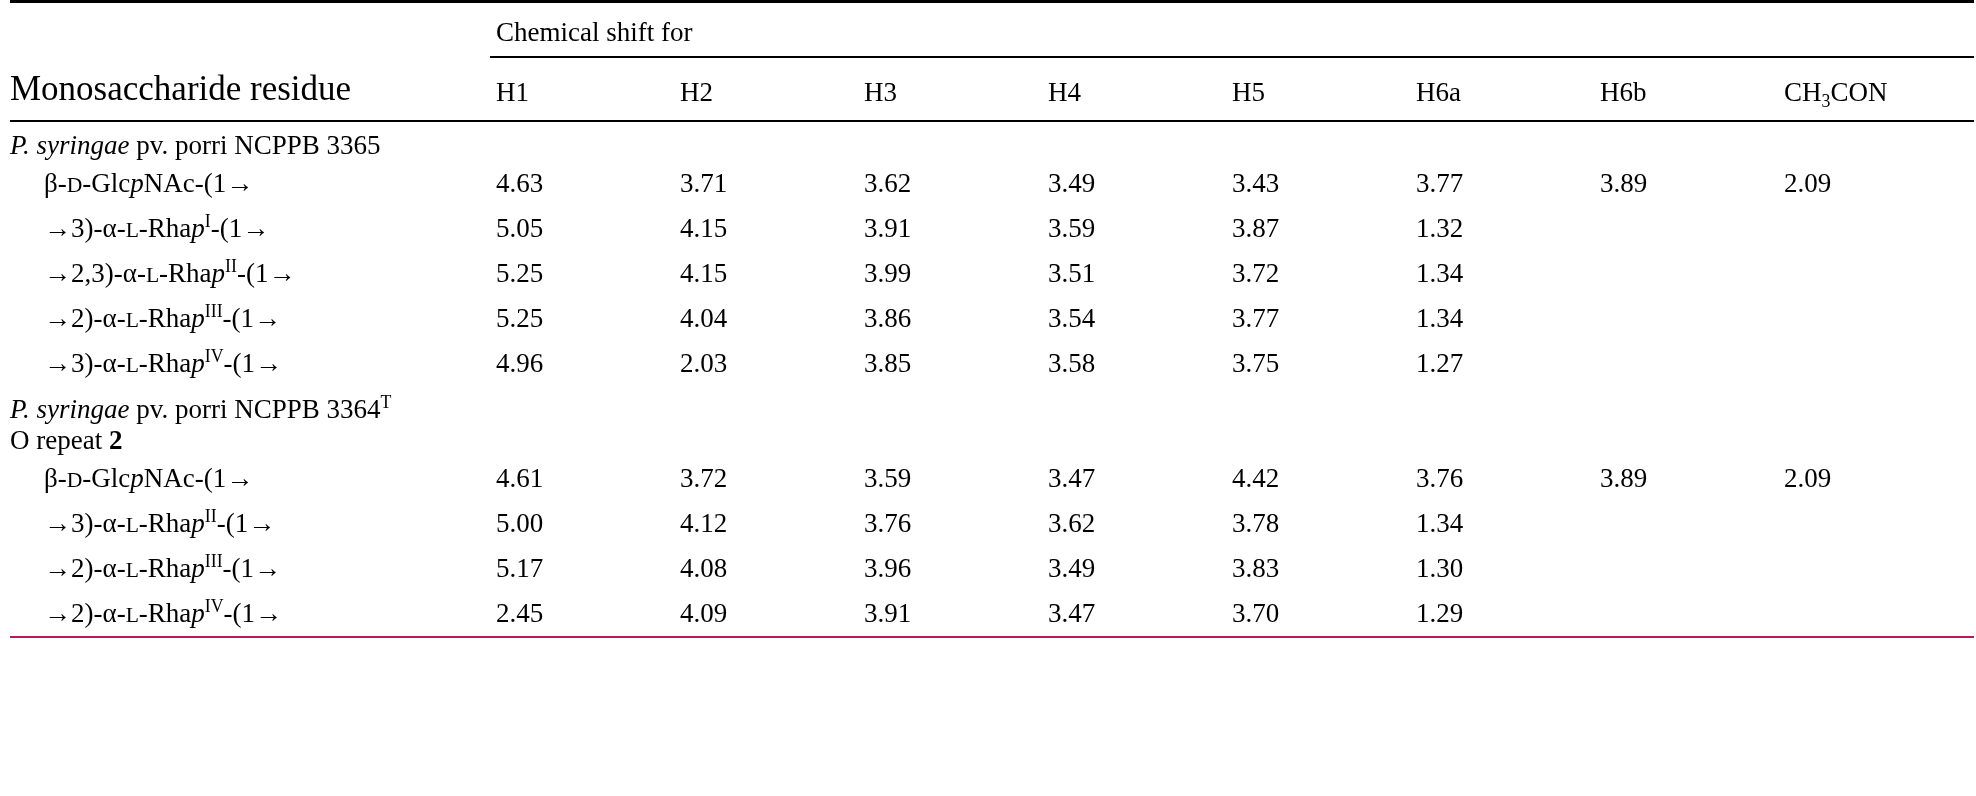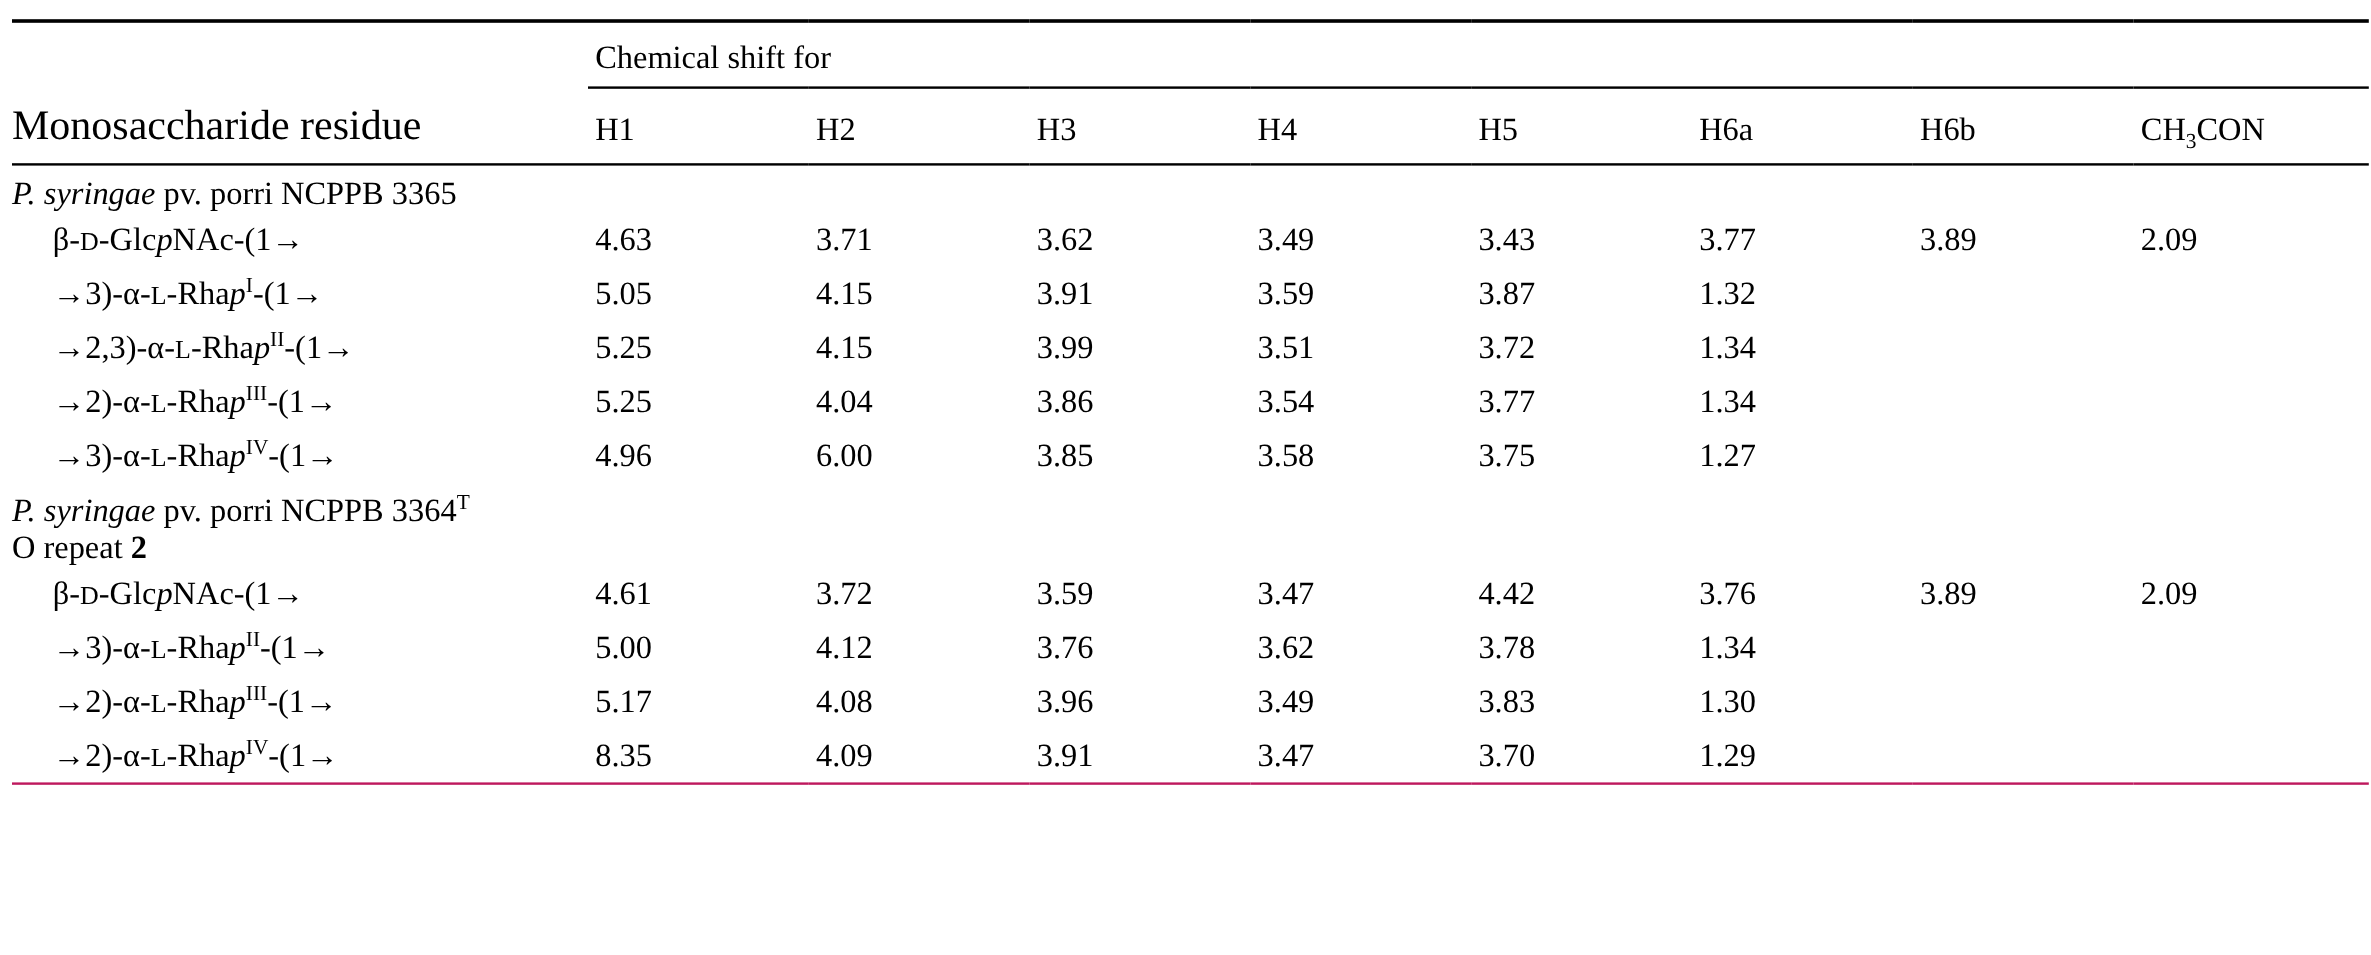--- a/index.html
+++ b/index.html
@@ -11,21 +11,21 @@
     width: 1976px;
     height: 796px;
     font-family: "Liberation Serif", "DejaVu Serif", serif;
     color: #000000;
     overflow: hidden;
   }
   .table-wrap {
     position: relative;
     width: 1976px;
     box-sizing: border-box;
-    padding: 16px 10px;
+    padding: 0 10px;
   }
   table.nmr {
     border-collapse: collapse;
     width: 1956px;
     table-layout: fixed;
     font-size: 27px;
     line-height: 1.0;
   }
   
   col.c-res { width: 480px; }
@@ -163,21 +163,21 @@
         <td class="val">3.86</td>
         <td class="val">3.54</td>
         <td class="val">3.77</td>
         <td class="val">1.34</td>
         <td class="val"></td>
         <td class="val"></td>
       </tr>
       <tr>
         <td class="res indent"><span>→3)-α-</span><span class="smcap">L</span><span>-Rha</span><span class="ital">p</span><sup>IV</sup><span>-(1→</span></td>
         <td class="val">4.96</td>
-        <td class="val">6.00</td>
+        <td class="val">2.03</td>
         <td class="val">3.85</td>
         <td class="val">3.58</td>
         <td class="val">3.75</td>
         <td class="val">1.27</td>
         <td class="val"></td>
         <td class="val"></td>
       </tr>
 
       <tr>
         <td class="sect" colspan="9"><span class="ital">P. syringae</span><span> pv. porri NCPPB 3364</span><sup>T</sup></td>
@@ -214,21 +214,21 @@
         <td class="val">4.08</td>
         <td class="val">3.96</td>
         <td class="val">3.49</td>
         <td class="val">3.83</td>
         <td class="val">1.30</td>
         <td class="val"></td>
         <td class="val"></td>
       </tr>
       <tr class="rule-bottom">
         <td class="res indent"><span>→2)-α-</span><span class="smcap">L</span><span>-Rha</span><span class="ital">p</span><sup>IV</sup><span>-(1→</span></td>
-        <td class="val">8.35</td>
+        <td class="val">2.45</td>
         <td class="val">4.09</td>
         <td class="val">3.91</td>
         <td class="val">3.47</td>
         <td class="val">3.70</td>
         <td class="val">1.29</td>
         <td class="val"></td>
         <td class="val"></td>
       </tr>
     </tbody>
   </table>

